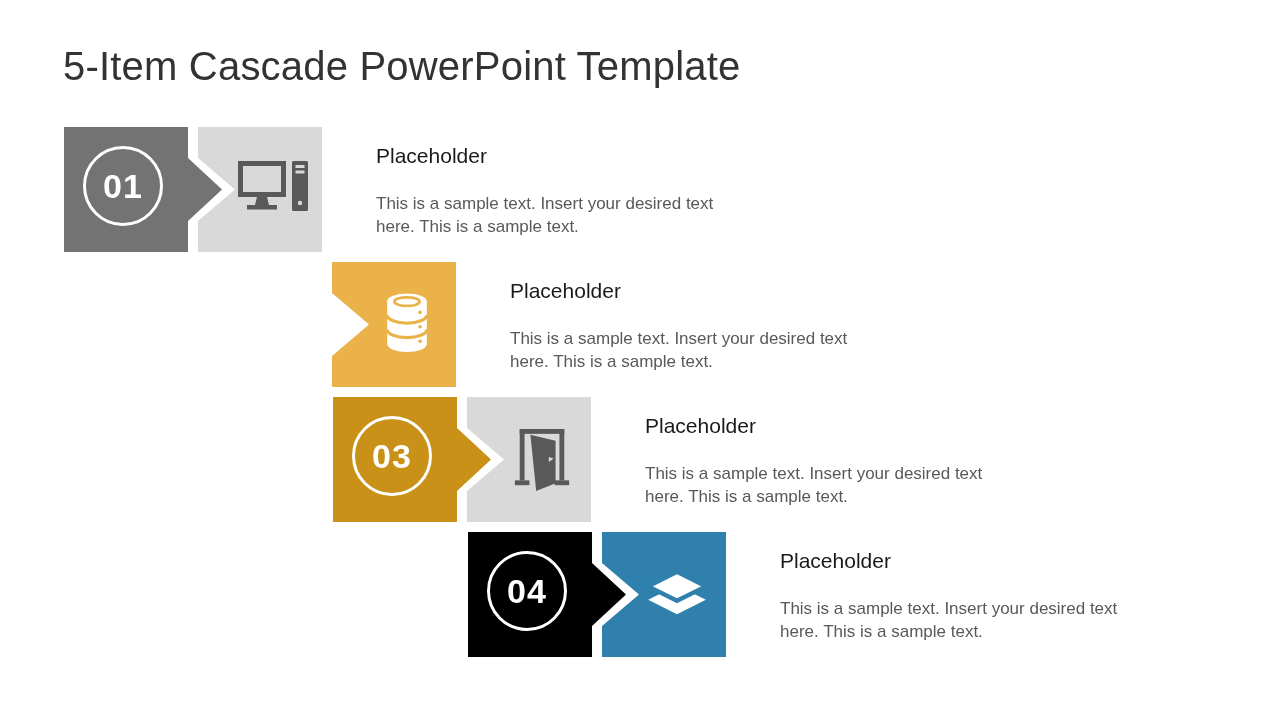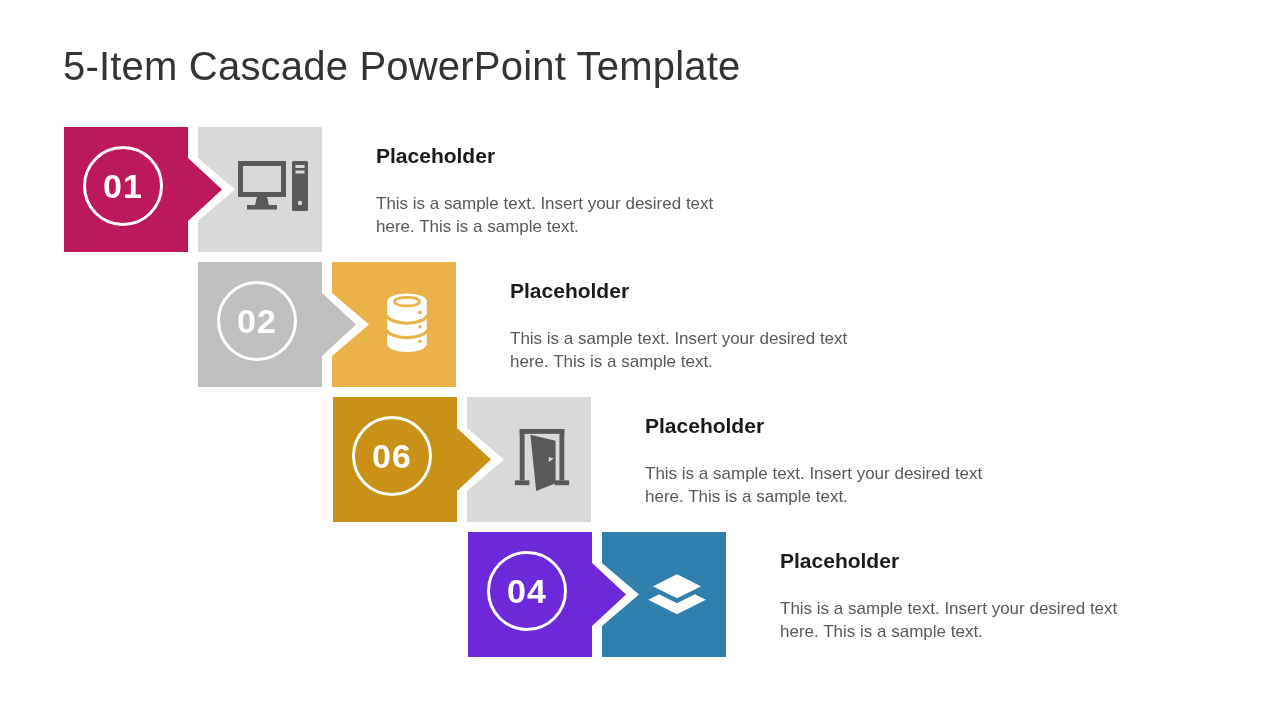--- a/index.html
+++ b/index.html
@@ -34,30 +34,30 @@
 
   
   .icon-square {
     position:absolute; left:134px; top:0; width:124px; height:125px;
     clip-path: polygon(0 0, 124px 0, 124px 125px, 0 125px, 0 94px, 37px 62.5px, 0 31px);
     display:flex; align-items:center; justify-content:center;
     padding-left:26px;
   }
 
   .text-block { position:absolute; left:312px; top:17px; width:430px; }
-  .item-title { font-size:21px; font-weight:bold; }
+  .item-title { font-size:21px; font-weight:normal; }
   .item-body  { margin-top:24px; font-size:17px; line-height:23px; white-space:pre-line; }
 </style>
 </head>
 <body>
 
 <h1 class="slide-title" style="color: rgb(51, 51, 51);">5-Item Cascade PowerPoint Template</h1>
 
 <div class="row r1">
-  <div class="num-square" style="background-color: #be185d;">
+  <div class="num-square" style="background-color: #737373;">
     <div class="num-circle">
       <span class="num">01</span>
     </div>
   </div>
   <div class="icon-square" style="background-color: rgb(217, 217, 217); color: rgb(89, 89, 89);">
     <svg width="72" height="58" viewBox="0 0 70 58">
       <rect x="0" y="0" width="48" height="36" fill="currentColor"></rect>
       <rect x="5" y="5" width="38" height="26" fill="#D9D9D9"></rect>
       <polygon points="19,36 29,36 31,44 17,44" fill="currentColor"></polygon>
       <rect x="9" y="44" width="30" height="4.5" fill="currentColor"></rect>
@@ -68,25 +68,20 @@
     </svg>
   </div>
   <div class="text-block">
     <div class="item-title" style="color: rgb(26, 26, 26);">Placeholder</div>
     <div class="item-body" style="color: rgb(89, 89, 89);">This is a sample text. Insert your desired text
 here. This is a sample text.</div>
   </div>
 </div>
 
 <div class="row r2">
-  <div class="num-square" style="background-color: rgb(191, 191, 191);">
-    <div class="num-circle">
-      <span class="num">02</span>
-    </div>
-  </div>
   <div class="icon-square" style="background-color: rgb(234, 178, 72); color: rgb(255, 255, 255);">
     <svg width="54" height="68" viewBox="0 0 60 74">
       <path d="M8 11 v47 a22 9 0 0 0 44 0 V11 Z" fill="currentColor"></path>
       <ellipse cx="30" cy="11" rx="22" ry="9" fill="currentColor"></ellipse>
       <ellipse cx="30" cy="11" rx="14" ry="4.8" fill="none" stroke="#EAB248" stroke-width="3"></ellipse>
       <path d="M8 26 a22 9 0 0 0 44 0" fill="none" stroke="#EAB248" stroke-width="3.5"></path>
       <path d="M8 42 a22 9 0 0 0 44 0" fill="none" stroke="#EAB248" stroke-width="3.5"></path>
       <circle cx="44.5" cy="23" r="2" fill="#EAB248"></circle>
       <circle cx="44.5" cy="39" r="2" fill="#EAB248"></circle>
       <circle cx="44.5" cy="55" r="2" fill="#EAB248"></circle>
@@ -95,21 +90,21 @@
   <div class="text-block">
     <div class="item-title" style="color: rgb(26, 26, 26);">Placeholder</div>
     <div class="item-body" style="color: rgb(89, 89, 89);">This is a sample text. Insert your desired text
 here. This is a sample text.</div>
   </div>
 </div>
 
 <div class="row r3">
   <div class="num-square" style="background-color: rgb(201, 145, 24);">
     <div class="num-circle">
-      <span class="num">06</span>
+      <span class="num">03</span>
     </div>
   </div>
   <div class="icon-square" style="background-color: rgb(217, 217, 217); color: rgb(89, 89, 89);">
     <svg width="58" height="62" viewBox="0 0 58 64">
       <rect x="6" y="0" width="46" height="5" fill="currentColor"></rect>
       <rect x="6" y="0" width="5" height="53" fill="currentColor"></rect>
       <rect x="47" y="0" width="5" height="53" fill="currentColor"></rect>
       <rect x="1" y="53" width="15" height="5" fill="currentColor"></rect>
       <rect x="42" y="53" width="15" height="5" fill="currentColor"></rect>
       <polygon points="17,6 43,12 43,56 23,64" fill="currentColor"></polygon>
@@ -117,21 +112,21 @@
     </svg>
   </div>
   <div class="text-block">
     <div class="item-title" style="color: rgb(26, 26, 26);">Placeholder</div>
     <div class="item-body" style="color: rgb(89, 89, 89);">This is a sample text. Insert your desired text
 here. This is a sample text.</div>
   </div>
 </div>
 
 <div class="row r4">
-  <div class="num-square" style="background-color: #6d28d9; text-align: right;">
+  <div class="num-square" style="background-color: #000000; text-align: right;">
     <div class="num-circle">
       <span class="num">04</span>
     </div>
   </div>
   <div class="icon-square" style="background-color: rgb(47, 128, 172); color: rgb(255, 255, 255);">
     <svg width="66" height="50" viewBox="0 0 68 52">
       <polygon points="34,16 64,31 34,46 4,31" fill="currentColor"></polygon>
       <polygon points="34,2 64,17 34,32 4,17" fill="currentColor" stroke="#2F80AC" stroke-width="4.5"></polygon>
     </svg>
   </div>

